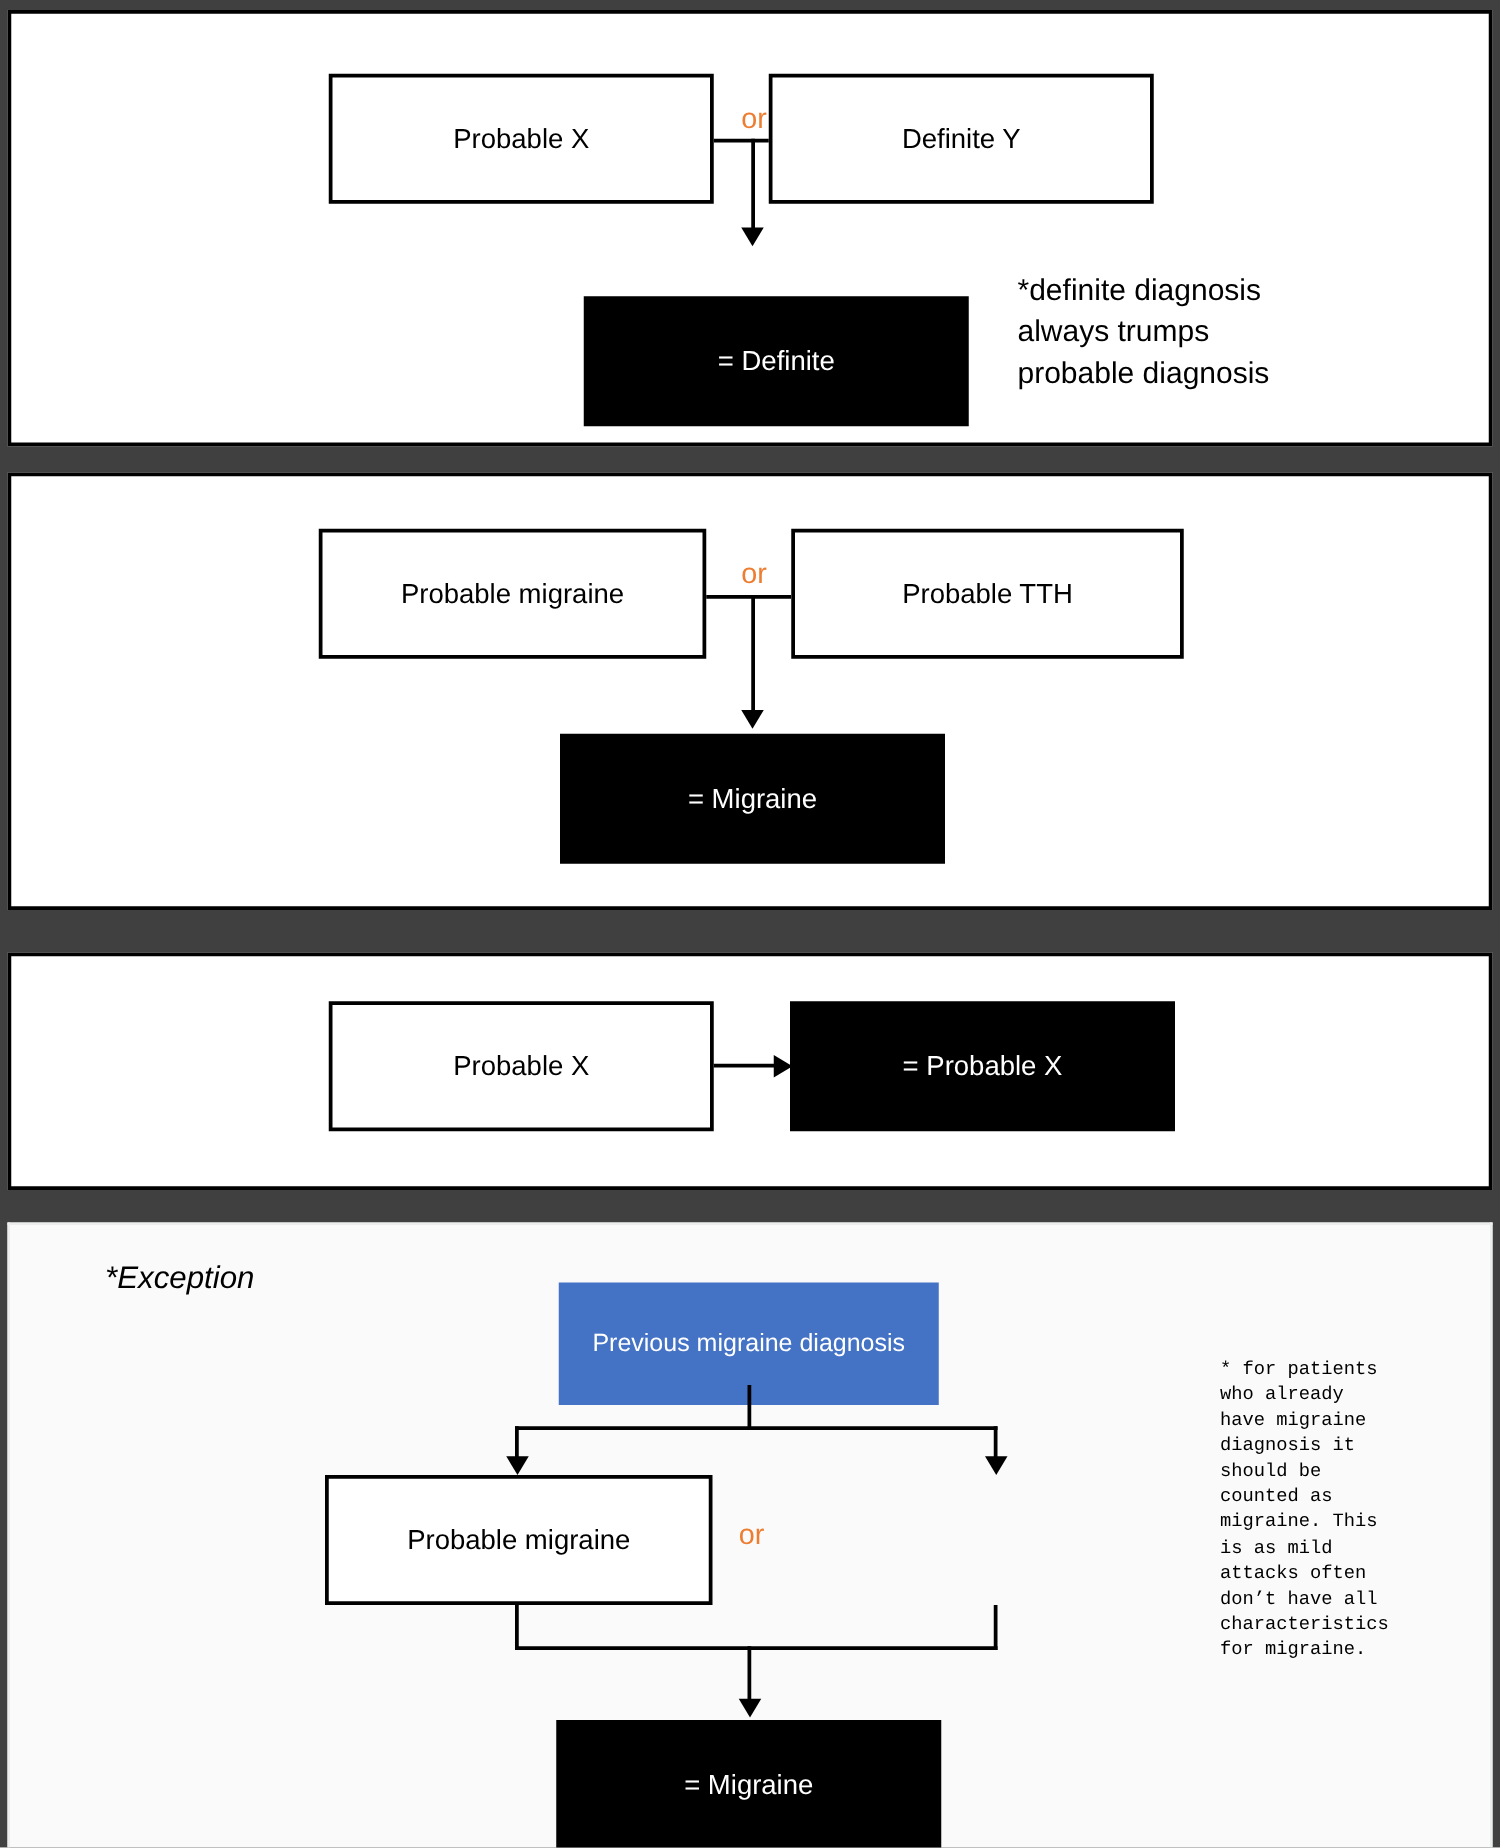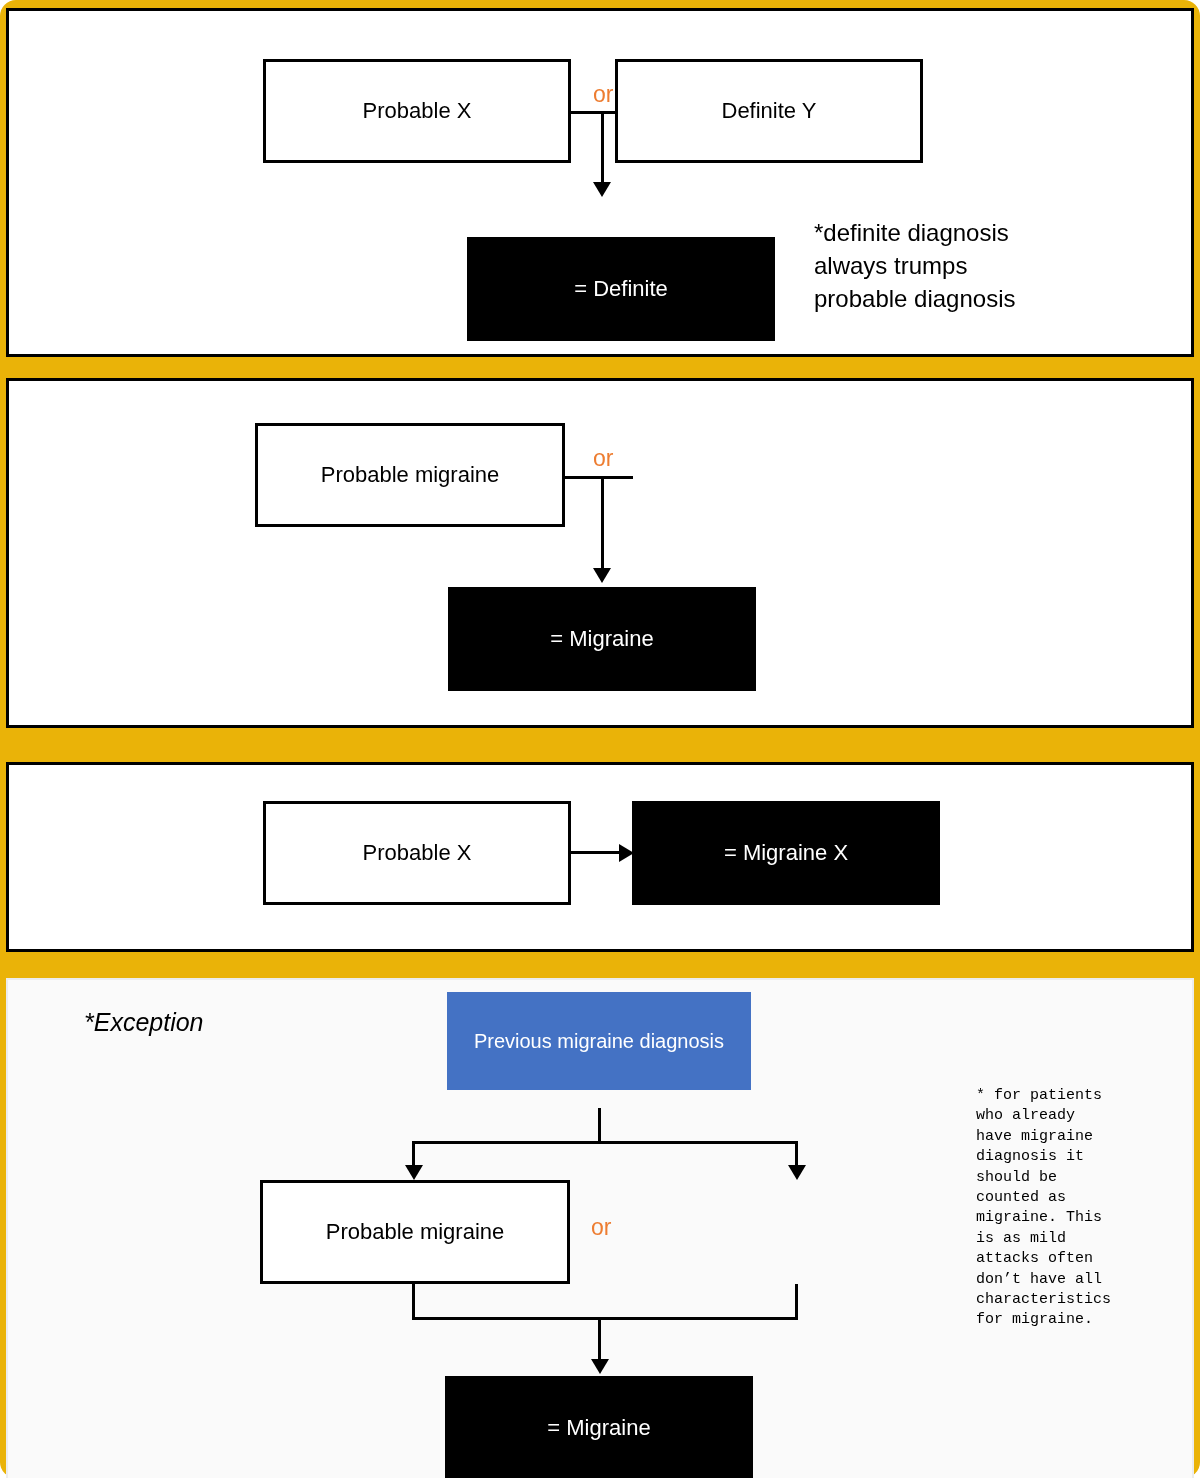--- a/index.html
+++ b/index.html
@@ -2,21 +2,21 @@
 <html><head>
 <meta charset="utf-8">
 <style>
   * { box-sizing: border-box; margin: 0; padding: 0; }
   html, body {
     width: 1200px; height: 1478px;
     background: #ffffff;
     font-family: "Liberation Sans", sans-serif;
     overflow: hidden;
   }
-  .page { position: relative; width: 1200px; height: 1478px; background: #eab308; border-radius: 16px; }
+  .page { position: relative; width: 1200px; height: 1478px; background: #404040; }
 
   
   .panel {
     position: absolute;
     left: 6px; width: 1188px;
     background: #ffffff;
     border: 3px solid #000000;
   }
   .panel.p1 { top: 8px;   height: 349px; }
   .panel.p2 { top: 378px; height: 350px; }
@@ -121,41 +121,42 @@
 probable diagnosis</div>
   </section>
 
   <section class="panel p2">
     <div class="node plain" style="left:246px; top:42px; width:310px; height:104px;">Probable migraine</div>
 
     <div class="hline" style="left:556px; top:95px; width:68px;"></div>
 
     <div class="or-label" style="left:584px; top:66px;">or</div>
 
+    <div class="node plain" style="left:624px; top:42px; width:314px; height:104px;">Probable TTH</div>
 
     <div class="vline" style="left:592px; top:95px; height:94px;"></div>
     <div class="arrow-down" style="left:584px; top:187px;"></div>
 
     <div class="node filled" style="left:439px; top:206px; width:308px; height:104px;">= Migraine</div>
 
   </section>
 
   <section class="panel p3">
     <div class="node plain" style="left:254px; top:36px; width:308px; height:104px;">Probable X</div>
 
     <div class="hline" style="left:562px; top:86px; width:52px;"></div>
     <div class="arrow-right" style="left:610px; top:79px;"></div>
 
-    <div class="node filled" style="left:623px; top:36px; width:308px; height:104px;">= Migraine X</div>
+    <div class="node filled" style="left:623px; top:36px; width:308px; height:104px;">= Probable X</div>
   </section>
 
   <section class="panel p4">
     <div class="exception-label" style="left:76px; top:28px;">*Exception</div>
 
-    <div class="node blue" style="left:439px; top:12px; width:304px; height:98px;">Previous migraine
+    <div class="node blue" style="left:439px; top:46px; width:304px; height:98px;">Previous migraine
 diagnosis</div>
 
     <div class="vline" style="left:590px; top:128px; height:36px;"></div>
     <div class="hline" style="left:404px; top:161px; width:386px;"></div>
     <div class="vline" style="left:404px; top:161px; height:26px;"></div>
     <div class="vline" style="left:787px; top:161px; height:26px;"></div>
     <div class="arrow-down" style="left:397px; top:185px;"></div>
     <div class="arrow-down" style="left:780px; top:185px;"></div>
 
     <div class="node plain" style="left:252px; top:200px; width:310px; height:104px;">Probable migraine</div>

